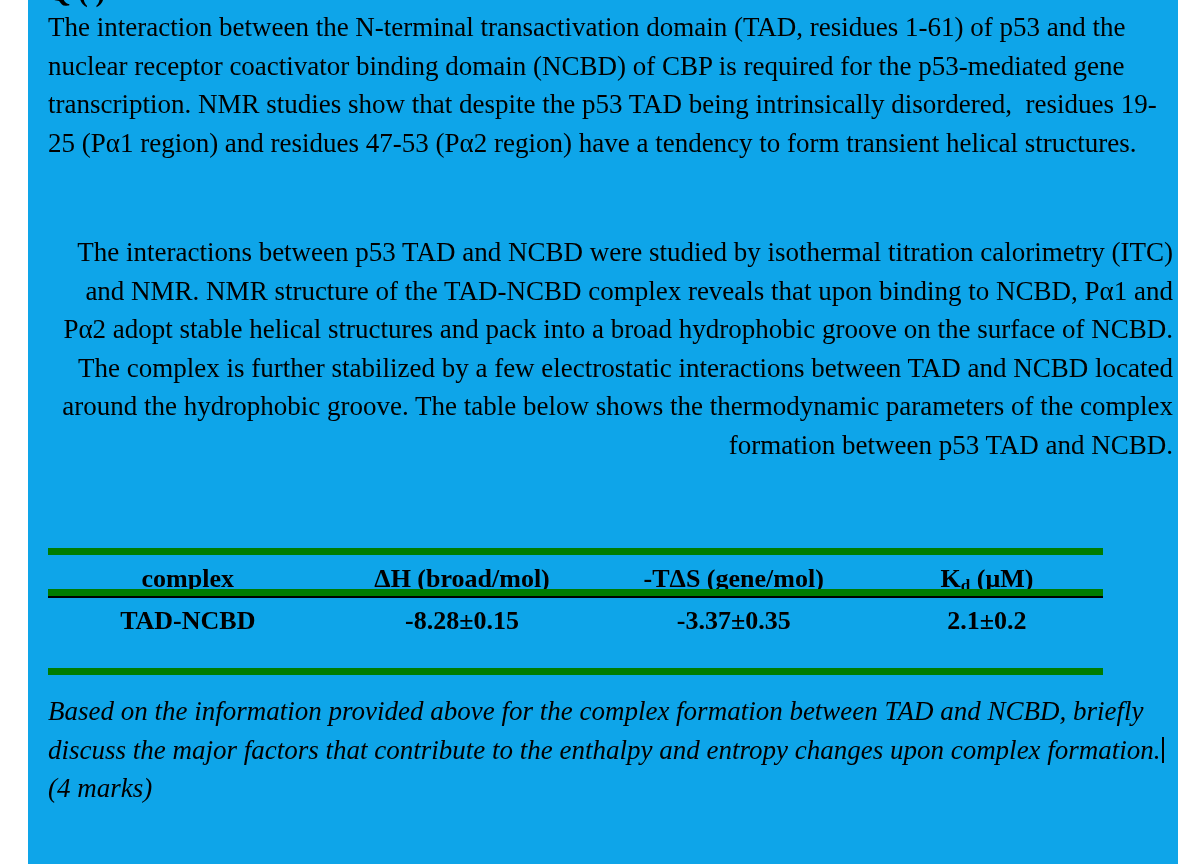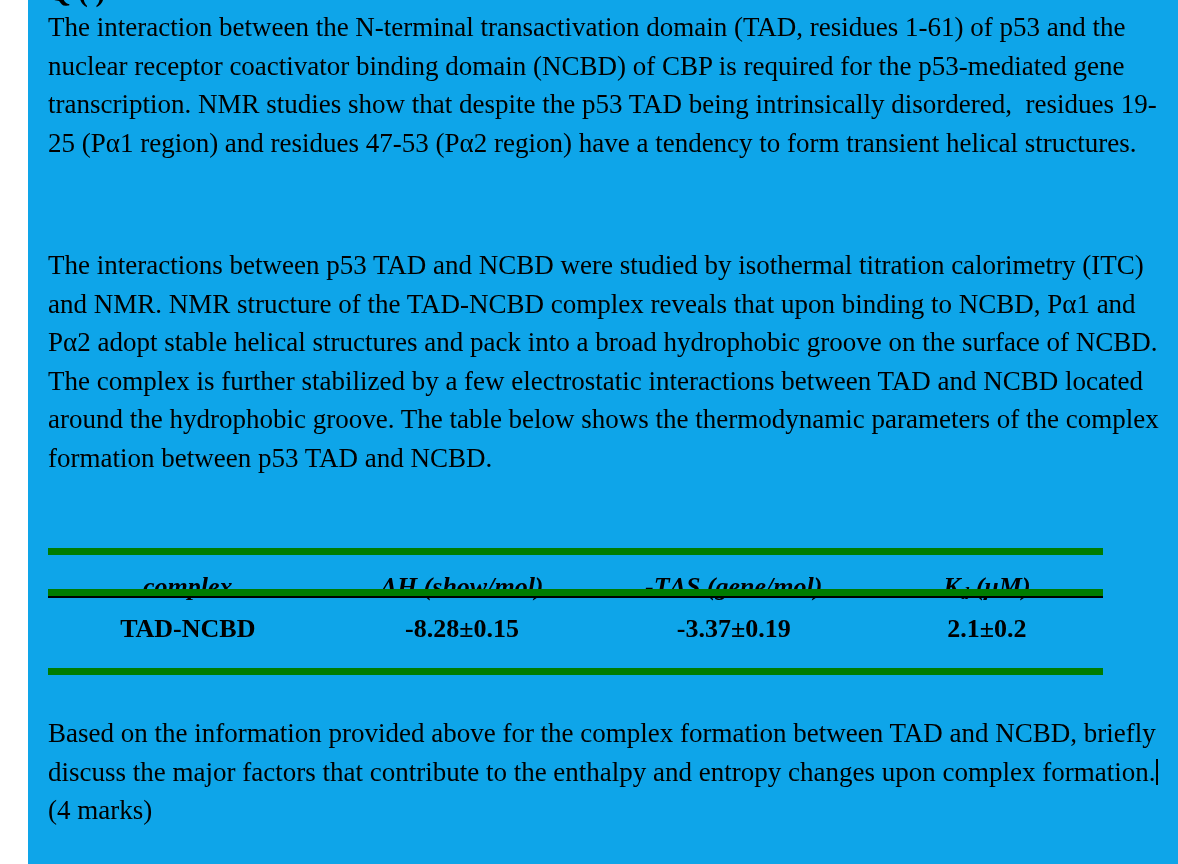--- a/index.html
+++ b/index.html
@@ -45,22 +45,22 @@
     left: 20px;
     width: 1125px;
     font-size: 27px;
     line-height: 38.5px;
     text-align: left;
     color: #000000;
     white-space: pre-wrap;
   }
 
   #para-intro  { top: 8px; }
-  #para-study  { top: 246px; }
-  #para-question { top: 714px; }
+  #para-study  { top: 233px; text-align: right; }
+  #para-question { top: 692px; font-style: italic; }
 
   
   .results-table {
     position: absolute;
     left: 20px;
     top: 548px;
     width: 1055px;
   }
   .results-table table {
     width: 100%;
@@ -71,22 +71,21 @@
   .results-table td {
     padding: 0;
     font-size: 26px;
     text-align: center;
     color: #000000;
     vertical-align: middle;
   }
   .results-table th {
     font-weight: bold;
     height: 38px;
-    padding-top: 20px;
-    font-style: italic;
+    padding-top: 12px;
   }
   .results-table td {
     font-weight: bold;
     height: 42px;
     padding-top: 2px;
   }
 
   .col-complex { width: 26.5%; }
   .col-dh      { width: 25.5%; }
   .col-tds     { width: 26.0%; }
@@ -147,30 +146,30 @@
     <table>
       <colgroup>
         <col class="col-complex">
         <col class="col-dh">
         <col class="col-tds">
         <col class="col-kd">
       </colgroup>
       <thead>
         <tr>
           <th>complex</th>
-          <th>ΔH (show/mol)</th>
+          <th>ΔH (broad/mol)</th>
           <th>-TΔS (gene/mol)</th>
           <th><span>K</span><sub>d</sub><span> (μM)</span></th>
         </tr>
       </thead>
       <tbody>
         <tr>
           <td>TAD-NCBD</td>
           <td>-8.28±0.15</td>
-          <td>-3.37±0.19</td>
+          <td>-3.37±0.35</td>
           <td>2.1±0.2</td>
         </tr>
       </tbody>
     </table>
   </div>
 
   <div class="body-text" id="para-question"><span>Based on the information provided above for the complex formation between TAD and NCBD, briefly discuss the major factors that contribute to the enthalpy and entropy changes upon complex formation.</span><span class="caret"></span><span>(4 marks)</span></div>
 
 </div>
 

